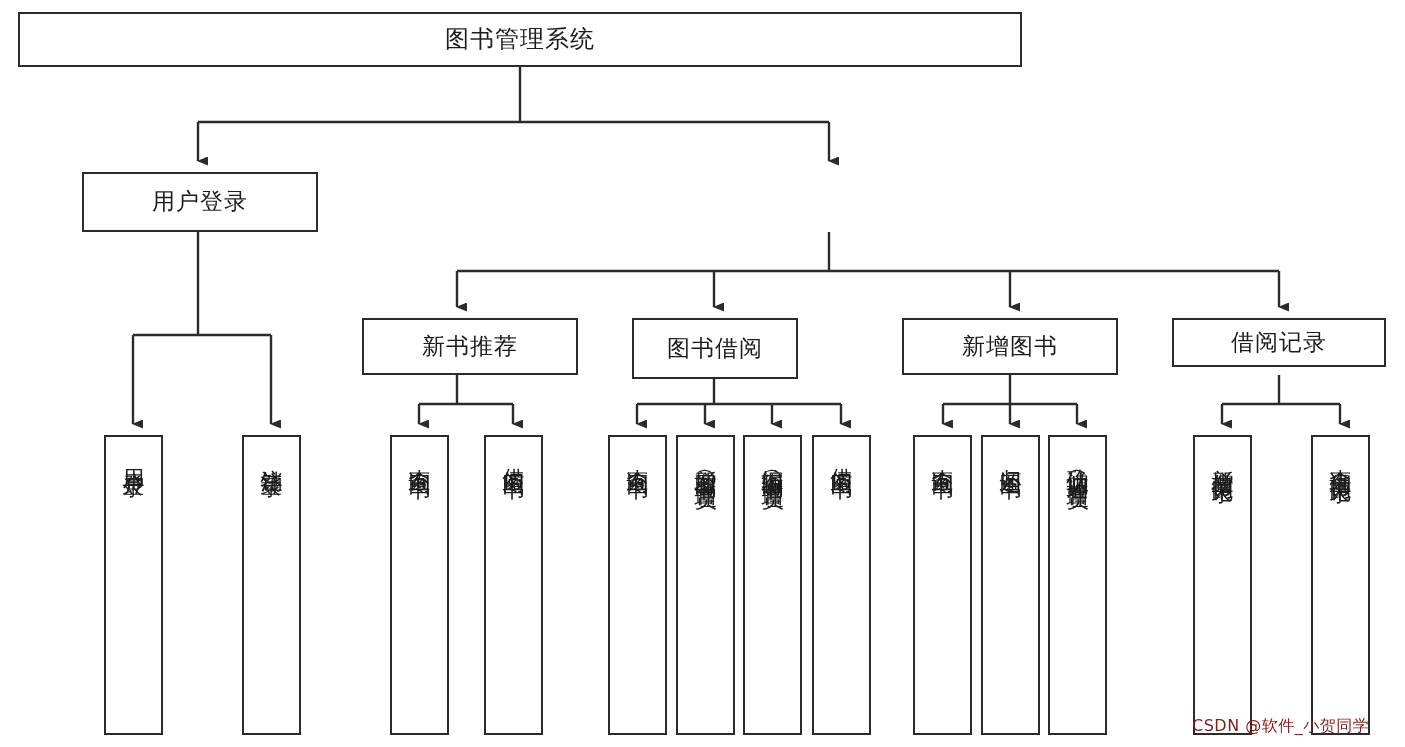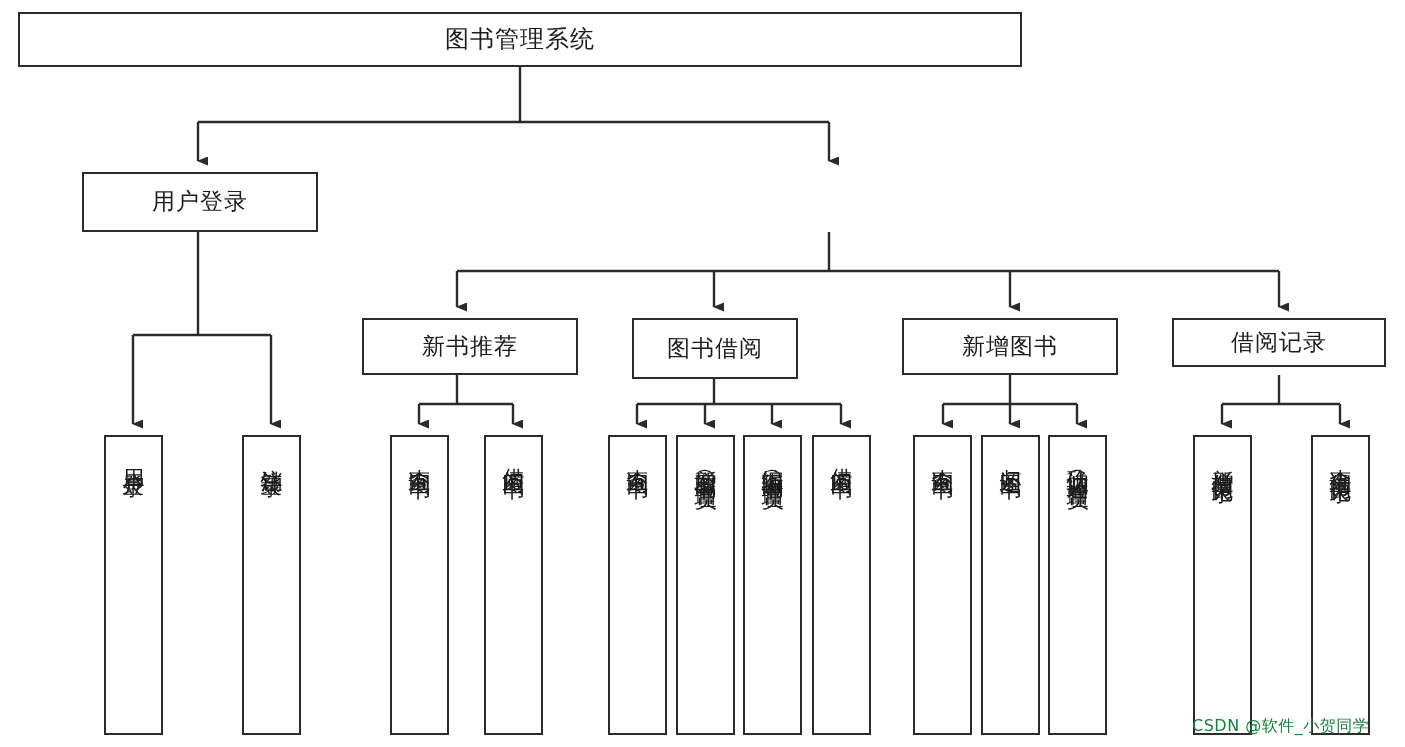--- a/index.html
+++ b/index.html
@@ -61,21 +61,21 @@
     writing-mode: vertical-rl;
     text-orientation: upright;
     font-size: 22px;
     letter-spacing: 3px;
     line-height: 1;
     white-space: nowrap;
   }
   .watermark {
     position: absolute;
     font-size: 16px;
-    color: #15803d;
+    color: #7f1d1d;
     letter-spacing: 0.5px;
     white-space: nowrap;
     user-select: none;
   }
 </style>
 </head>
 <body>
 
 <div id="diagram-root">
 

